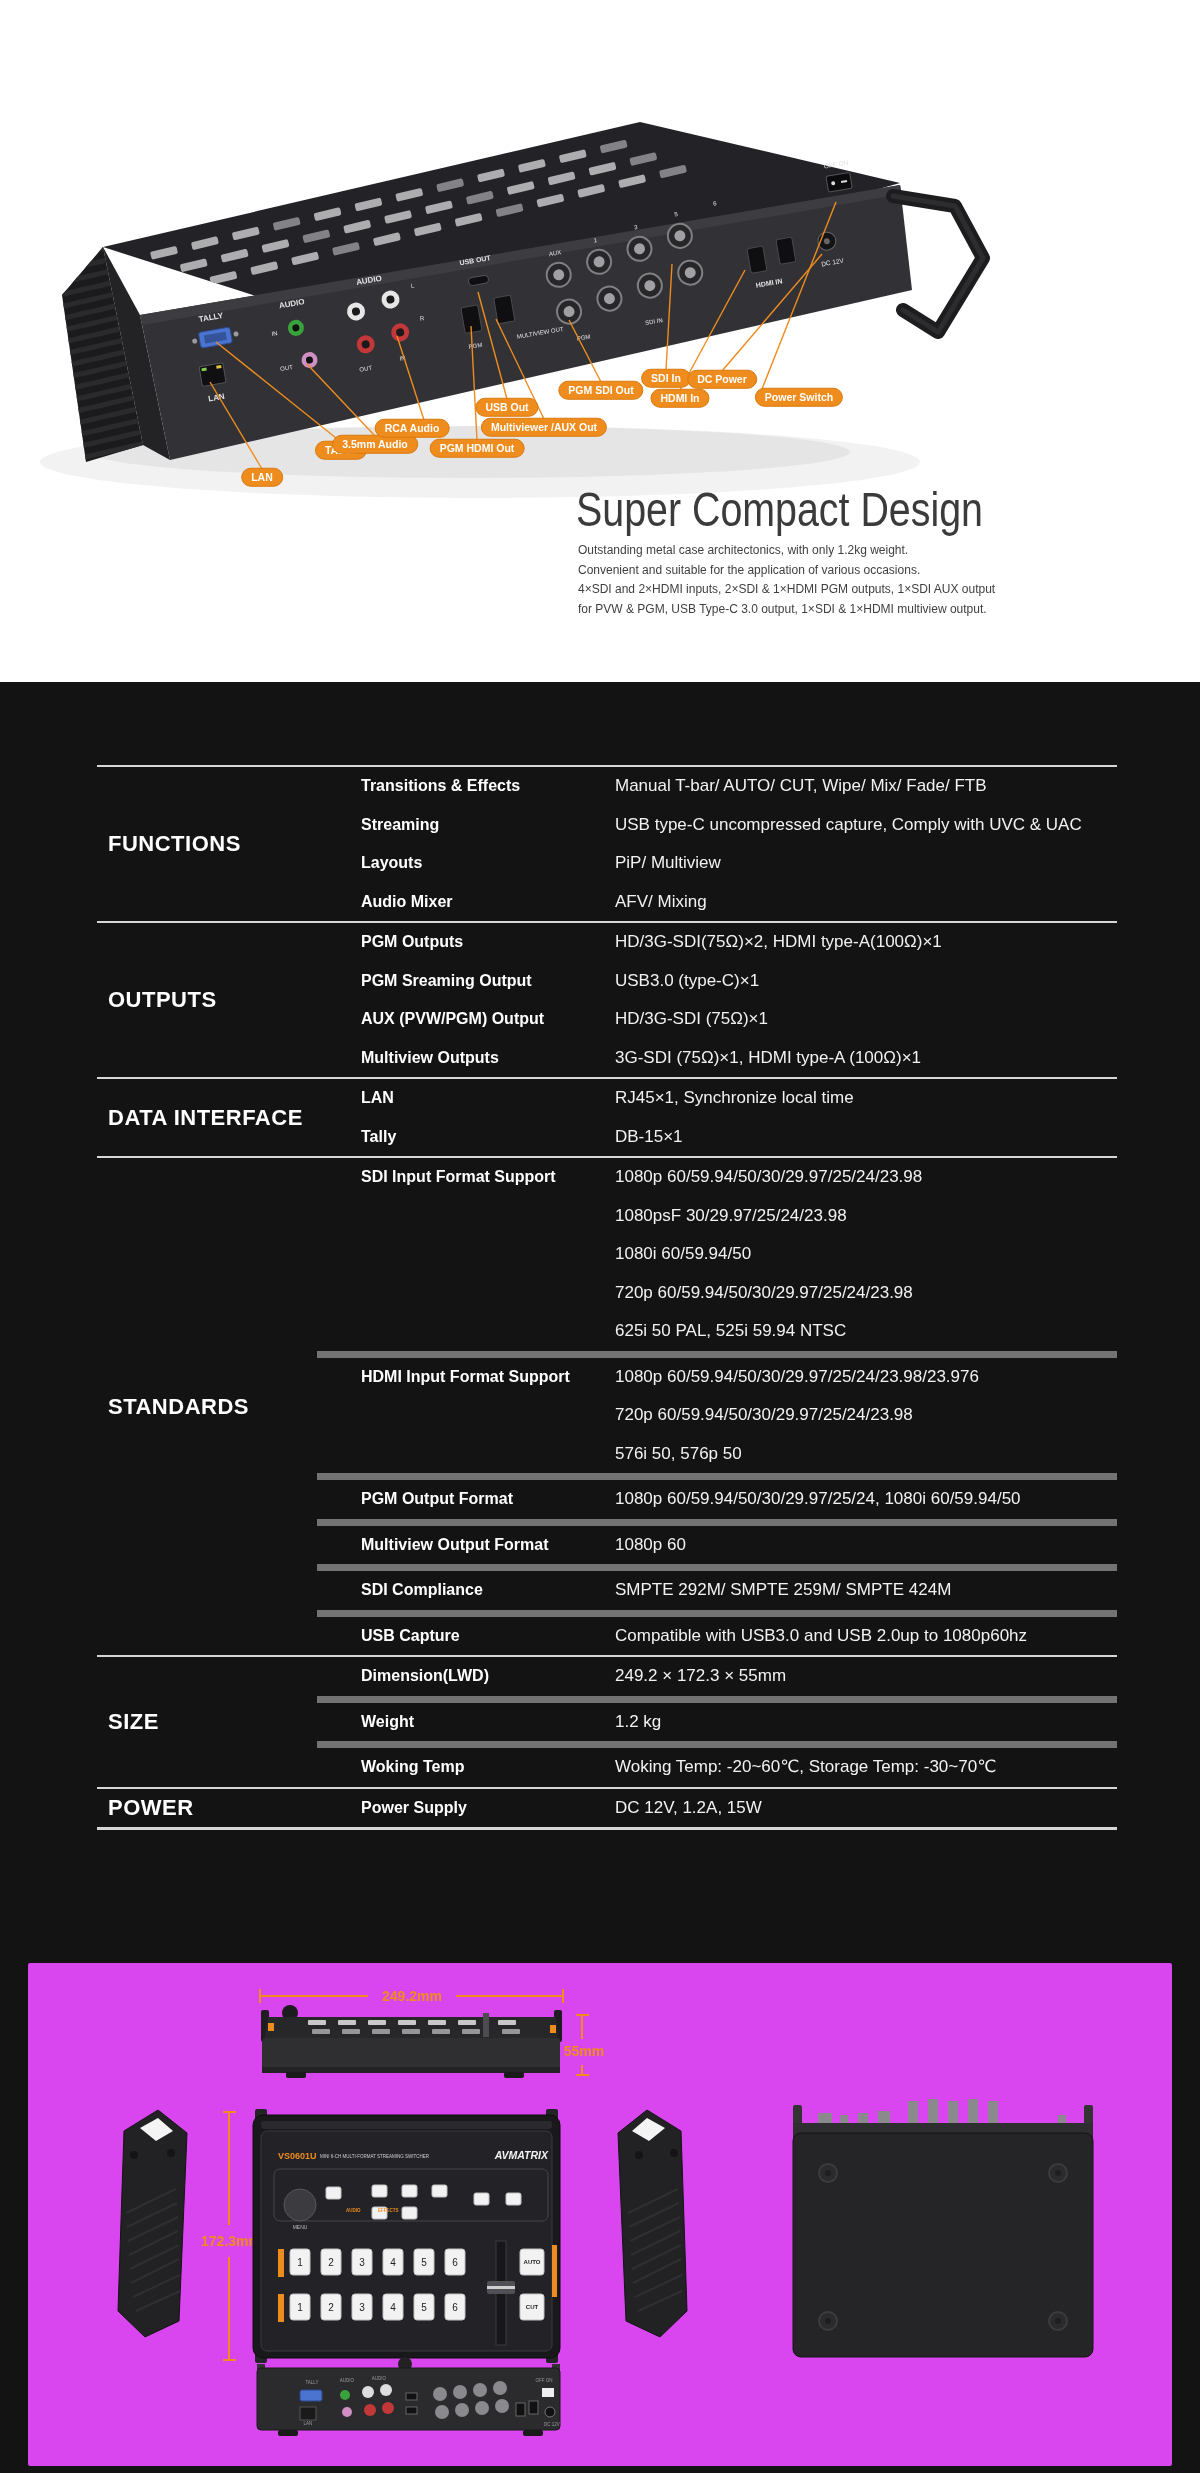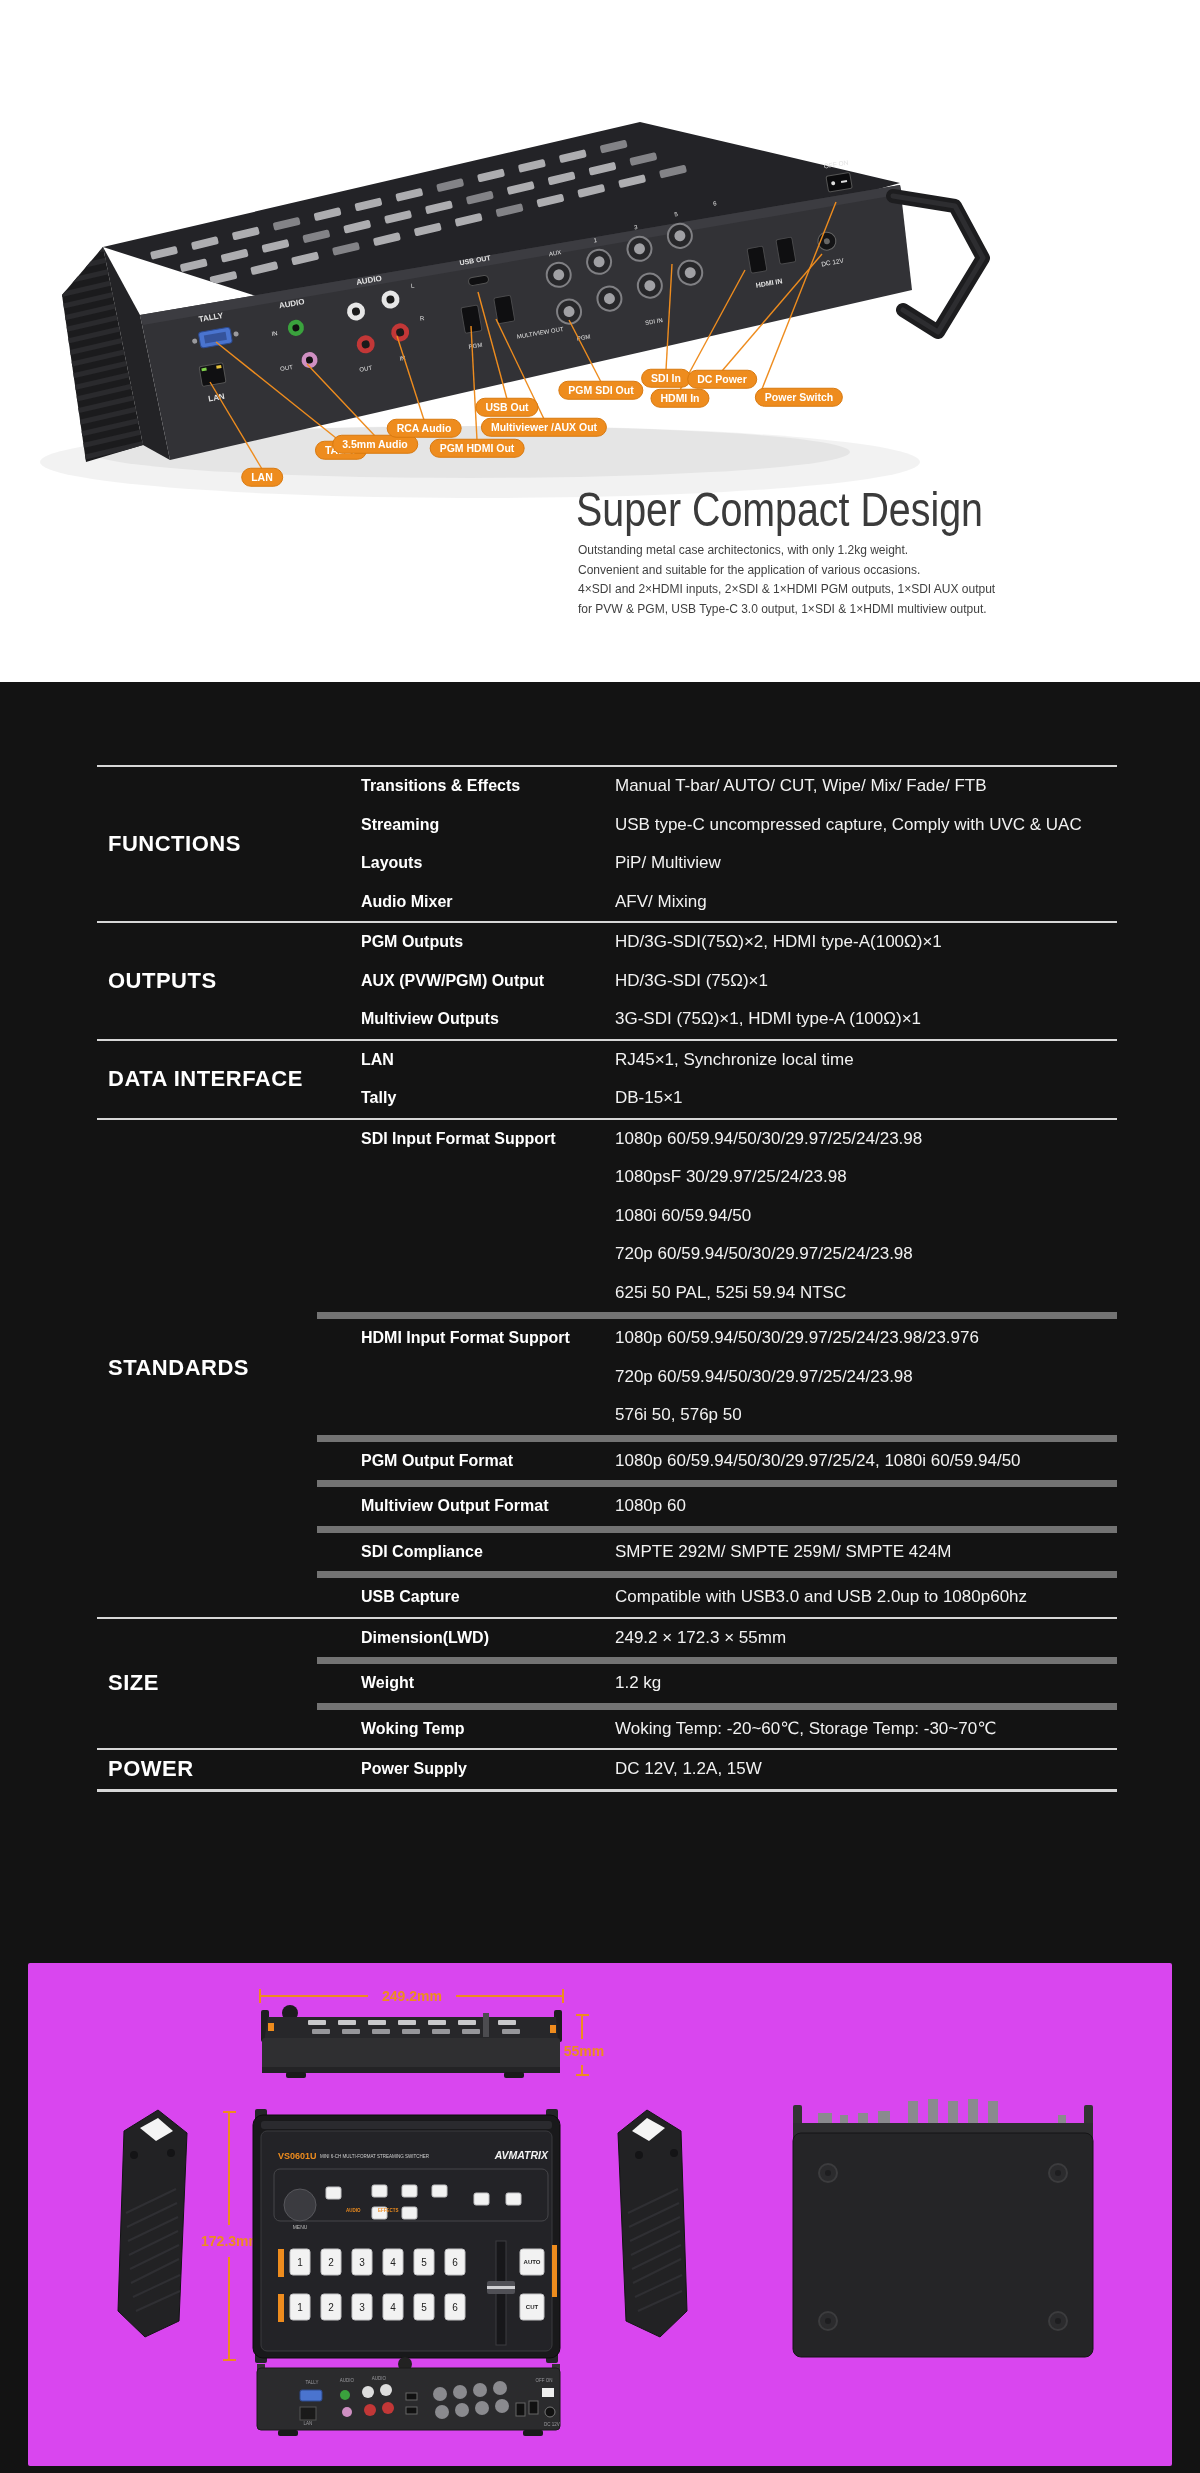--- a/index.html
+++ b/index.html
@@ -225,21 +225,21 @@
     <div id="hero-heading">Super Compact Design</div>
     <div id="hero-paragraph">
       <div>Outstanding metal case architectonics, with only 1.2kg weight.</div>
       <div>Convenient and suitable for the application of various occasions.</div>
       <div>4×SDI and 2×HDMI inputs, 2×SDI &amp; 1×HDMI PGM outputs, 1×SDI AUX output</div>
       <div>for PVW &amp; PGM, USB Type-C 3.0 output, 1×SDI &amp; 1×HDMI multiview output.</div>
     </div>
   <div class="pill" style="left: 262px; top: 477px;">LAN</div>
       <div class="pill" style="left: 341px; top: 450px;">TALLY</div>
       <div class="pill" style="left: 375px; top: 444px;">3.5mm Audio</div>
-      <div class="pill" style="left: 424px; top: 428px; text-align: center;">RCA Audio</div>
+      <div class="pill" style="left: 412px; top: 428px; text-align: center;">RCA Audio</div>
       <div class="pill" style="left: 477px; top: 448px;">PGM HDMI Out</div>
       <div class="pill" style="left: 507px; top: 407px;">USB Out</div>
       <div class="pill" style="left: 544px; top: 427px;">Multiviewer /AUX Out</div>
       <div class="pill" style="left: 601px; top: 390px;">PGM SDI Out</div>
       <div class="pill" style="left: 666px; top: 378px;">SDI In</div>
       <div class="pill" style="left: 680px; top: 398px;">HDMI In</div>
       <div class="pill" style="left: 722px; top: 379px;">DC Power</div>
       <div class="pill" style="left: 762px; top: 397px; margin-left: 37px;">Power Switch</div>
     </div>
 
@@ -271,20 +271,26 @@
               <div class="spec-val">AFV/ Mixing</div>
             </div>
           </div>
         </div>
         <div class="spec-section">
           <div class="spec-cat">OUTPUTS</div>
           <div class="spec-row">
             <div class="spec-label">PGM Outputs</div>
             <div class="spec-vals">
               <div class="spec-val">HD/3G-SDI(75Ω)×2, HDMI type-A(100Ω)×1</div>
+            </div>
+          </div>
+          <div class="spec-row">
+            <div class="spec-label">PGM Sreaming Output</div>
+            <div class="spec-vals">
+              <div class="spec-val">USB3.0 (type-C)×1</div>
             </div>
           </div>
           <div class="spec-row">
             <div class="spec-label">AUX (PVW/PGM) Output</div>
             <div class="spec-vals">
               <div class="spec-val">HD/3G-SDI (75Ω)×1</div>
             </div>
           </div>
           <div class="spec-row">
             <div class="spec-label">Multiview Outputs</div>

